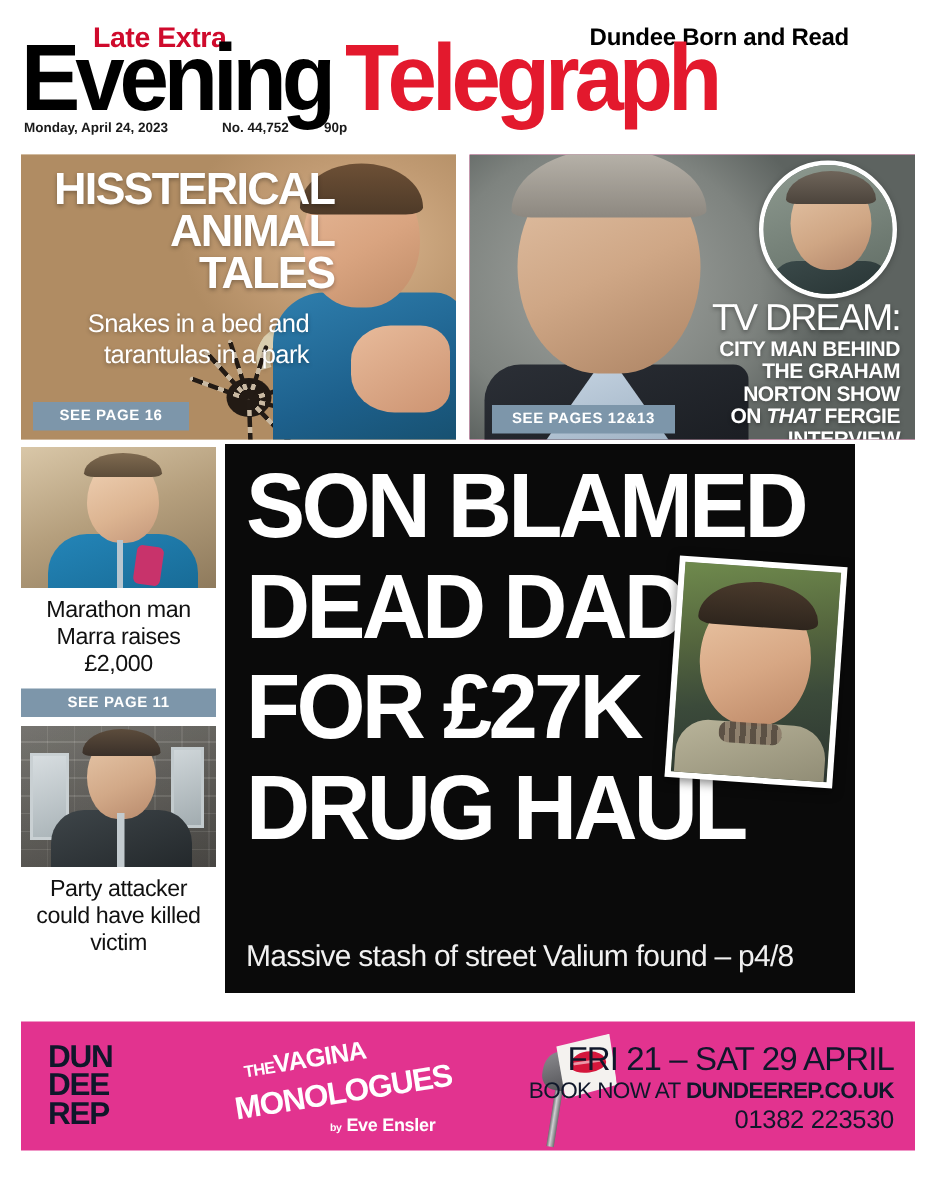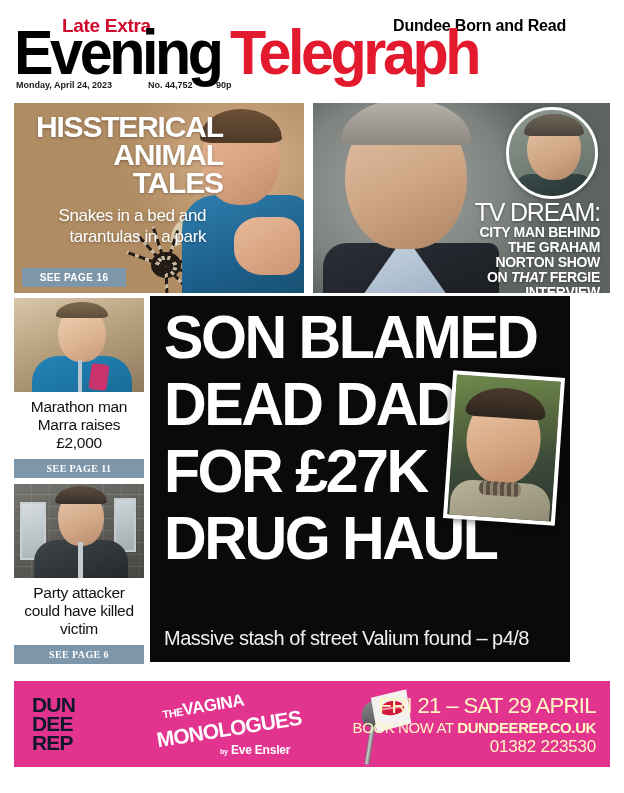--- a/index.html
+++ b/index.html
@@ -325,21 +325,21 @@
     background: #9aa0a4;
   }
   .side-title {
     font-size: 15.5px;
     line-height: 18px;
     color: #111111;
     text-align: center;
     padding: 6px 0 0;
     letter-spacing: -0.3px;
   }
-  .badge-side { margin: 7px 0 0; width: 130px; font-family: Liberation Serif, serif; }
+  .badge-side { margin: 7px 0 0; width: 130px; }
 
   
   .ph-marathon { position: absolute; inset: 0; background: linear-gradient(160deg,#d9c7a8 0%,#b59f7d 48%,#8e7a5c 100%); }
   .pm-head {
     position: absolute; left: 44px; top: 8px;
     width: 48px; height: 56px;
     border-radius: 46% 46% 46% 46% / 52% 52% 48% 48%;
     background: linear-gradient(155deg,#f0d2b5 0%,#dcb491 60%,#c4977a 100%);
   }
   .pm-hair {
@@ -571,21 +571,21 @@
     position: absolute; left: 2px; top: 6px;
     width: 20px; height: 2px;
     background: rgba(255,255,255,0.55);
     border-radius: 2px;
   }
   .ad-dates {
     position: absolute;
     right: 14px; top: 12px;
     width: 250px;
     text-align: right;
-    color: #fef9c3;
+    color: #0f172a;
   }
   .ad-dates-l1 { font-size: 22px; letter-spacing: -0.6px; line-height: 25px; }
   .ad-dates-l2 { font-size: 15px; letter-spacing: -0.4px; line-height: 19px; }
   .ad-dates-l2 b { font-weight: bold; }
   .ad-dates-l3 { font-size: 17px; letter-spacing: -0.2px; line-height: 20px; }
 </style>
 </head>
 <body>
 
 <div class="page">
@@ -651,20 +651,21 @@
     </div>
     <div class="tv-dream">TV DREAM:</div>
     <div class="tv-deck">
       <span>CITY MAN BEHIND</span><br>
       <span>THE GRAHAM</span><br>
       <span>NORTON SHOW</span><br>
       <span>ON </span><em>THAT</em><span> FERGIE</span><br>
       <span>INTERVIEW</span>
     </div>
   </div>
+  <div class="badge badge-tv">SEE PAGES 12&amp;13</div>
 
   <div class="side-story" style="top:298px;">
     <div class="side-photo">
       <div class="ph-marathon"></div>
       <div class="pm-torso"></div>
       <div class="pm-head"></div>
       <div class="pm-hair"></div>
       <div class="pm-zip"></div>
       <div class="pm-accent"></div>
     </div>
@@ -677,21 +678,20 @@
       <div class="ph-party"></div>
       <div class="pp-wall"></div>
       <div class="pp-window"></div>
       <div class="pp-window2"></div>
       <div class="pp-jacket"></div>
       <div class="pp-head"></div>
       <div class="pp-hair"></div>
       <div class="pp-zip2"></div>
     </div>
     <div class="side-title">Party attacker could have killed victim</div>
-    <div class="badge badge-side">SEE PAGE 6</div>
   </div>
 
   <div class="main-block">
     <div class="main-headline">
       <div>SON BLAMED</div>
       <div>DEAD DAD</div>
       <div>FOR £27K</div>
       <div>DRUG HAUL</div>
     </div>
 

